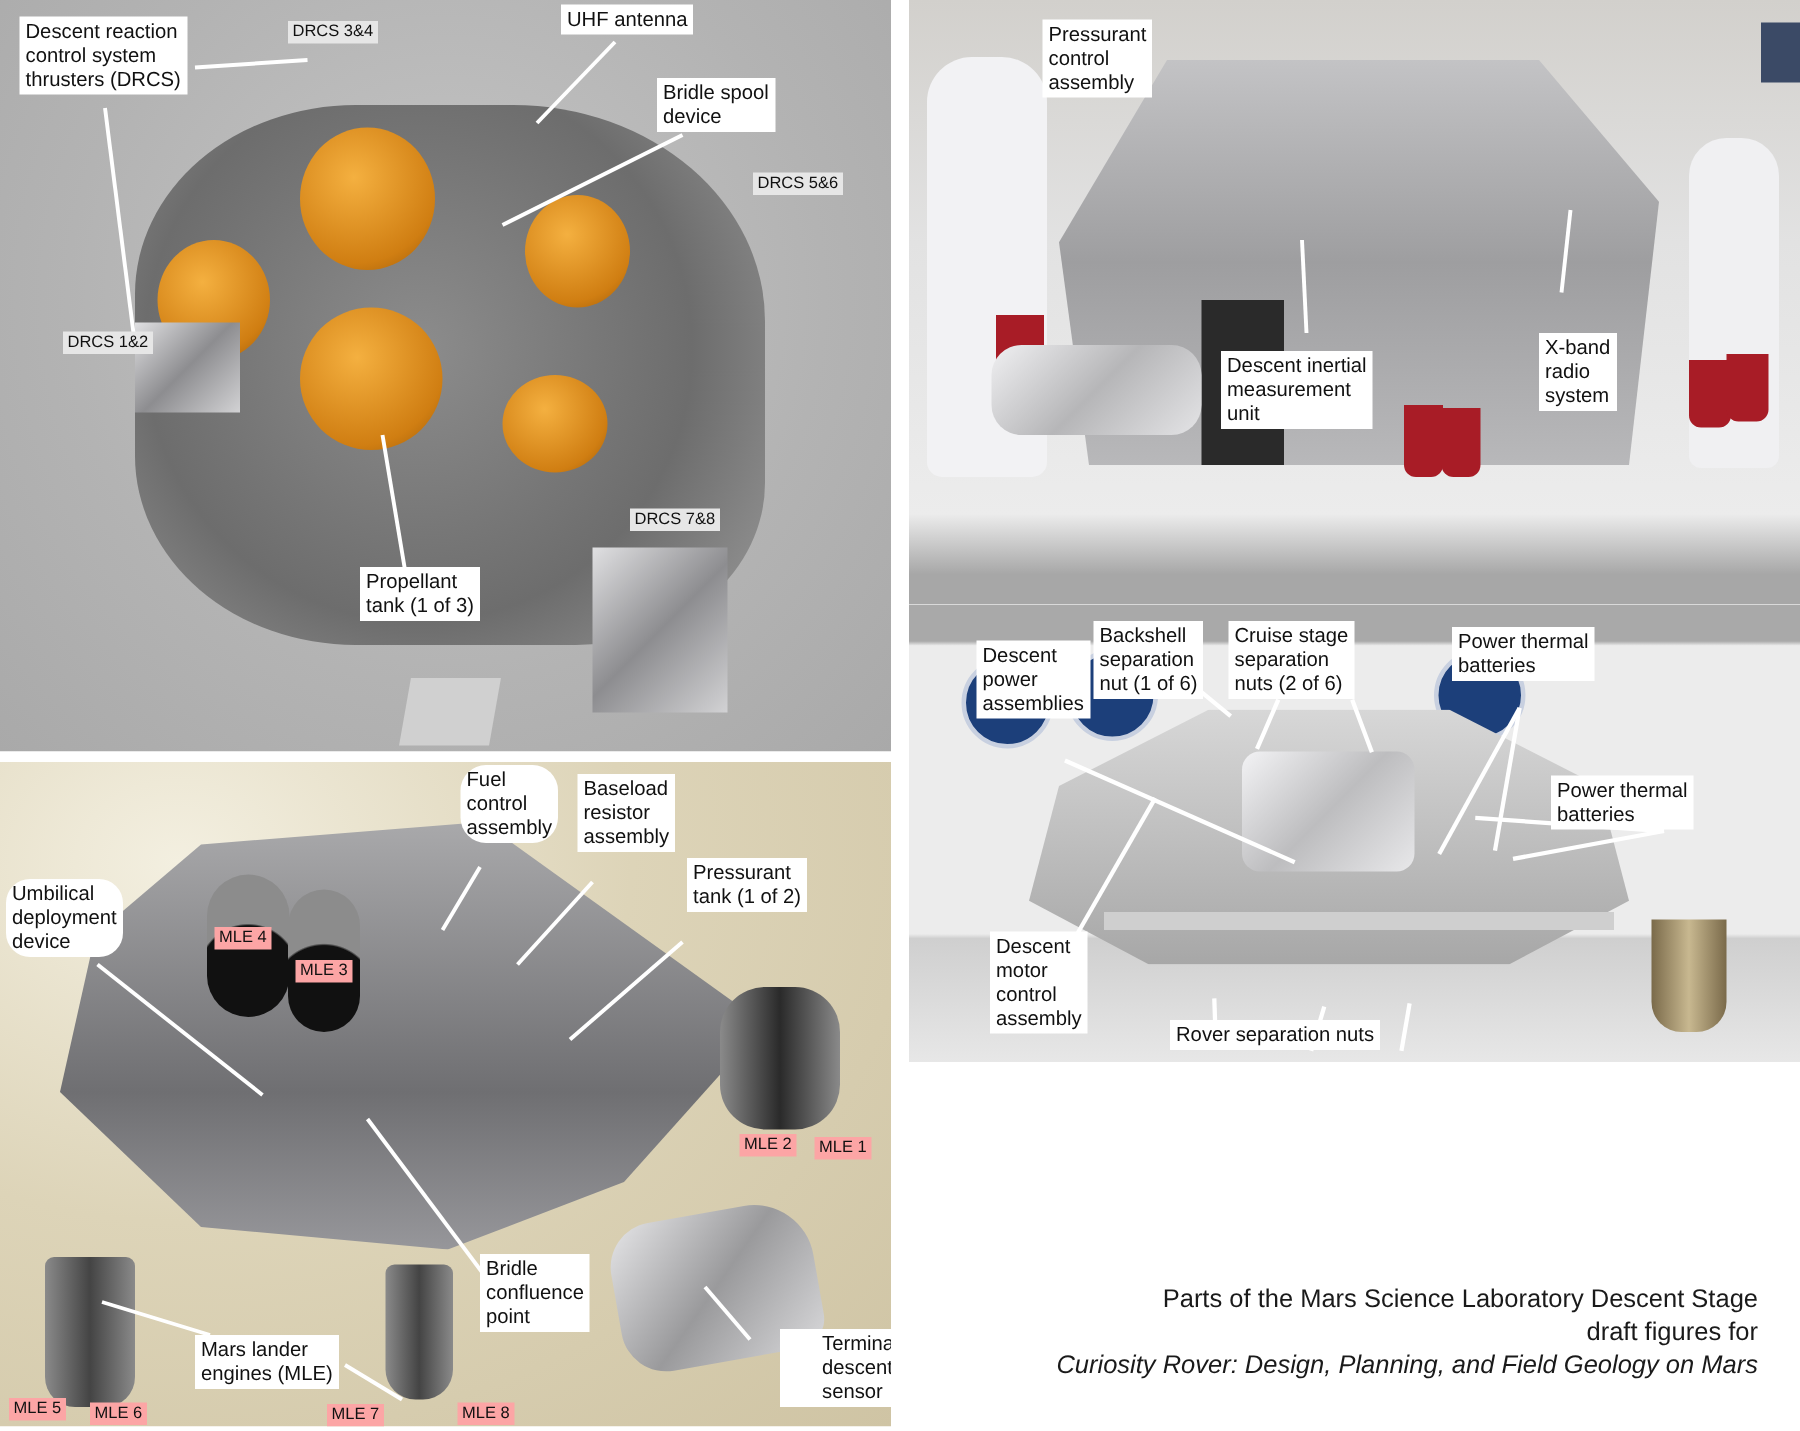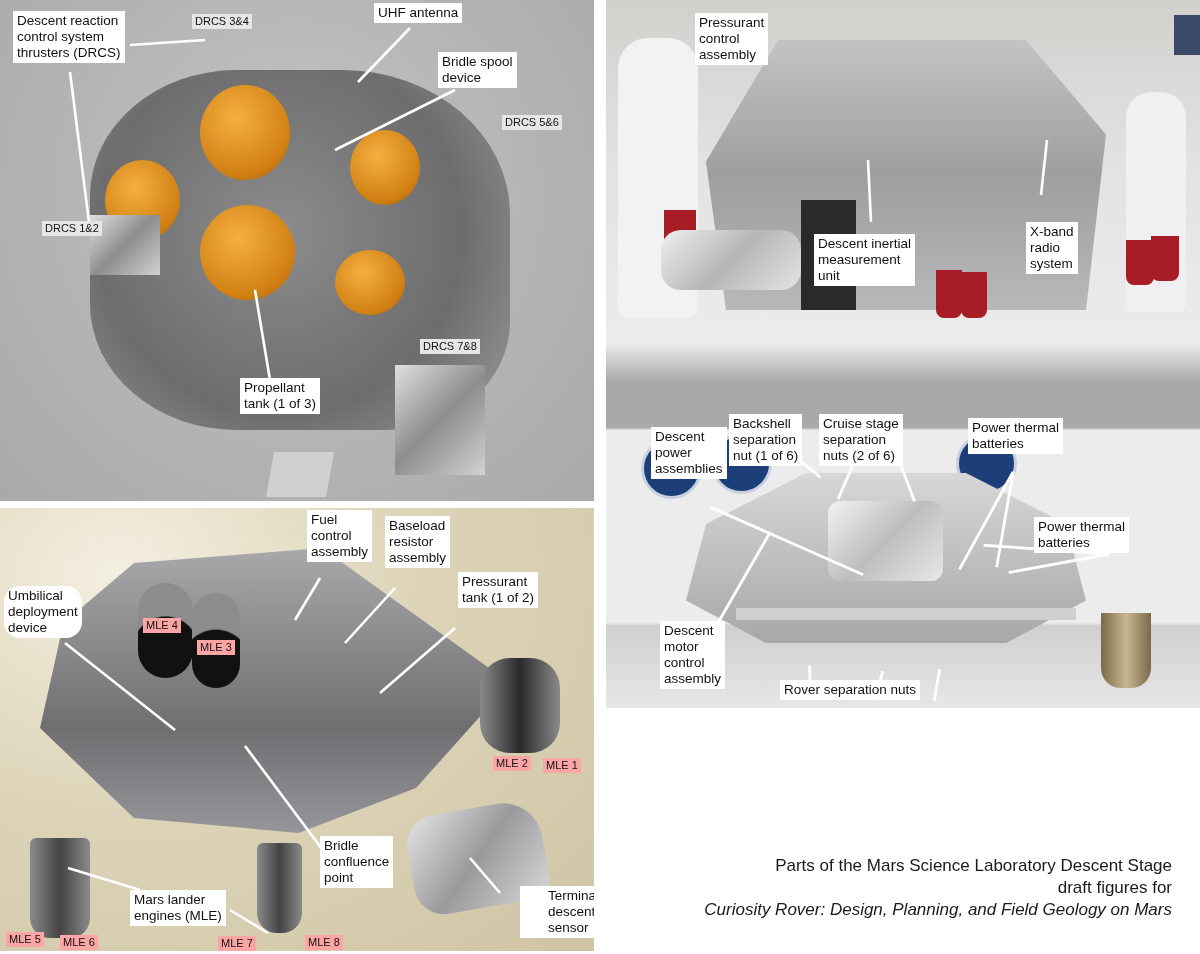--- a/index.html
+++ b/index.html
@@ -135,21 +135,21 @@
   <svg class="leaders" viewBox="0 0 594 443">
     <line x1="320" y1="70" x2="295" y2="112"></line>
     <line x1="395" y1="80" x2="345" y2="135"></line>
     <line x1="455" y1="120" x2="380" y2="185"></line>
     <line x1="65" y1="135" x2="175" y2="222"></line>
     <line x1="245" y1="238" x2="325" y2="345"></line>
     <line x1="500" y1="385" x2="470" y2="350"></line>
     <line x1="140" y1="382" x2="68" y2="360"></line>
     <line x1="230" y1="402" x2="268" y2="425"></line>
   </svg>
-  <div class="lbl" style="left:307px;top:2px;">Fuel
+  <div class="lbl" style="left:307px;top:2px;border-radius:17px;">Fuel
 control
 assembly</div>
   <div class="lbl" style="left:385px;top:8px;">Baseload
 resistor
 assembly</div>
   <div class="lbl" style="left:458px;top:64px;">Pressurant
 tank (1 of 2)</div>
   <div class="lbl" style="left:4px;top:78px;border-radius:16px;">Umbilical
 deployment
 device</div>

